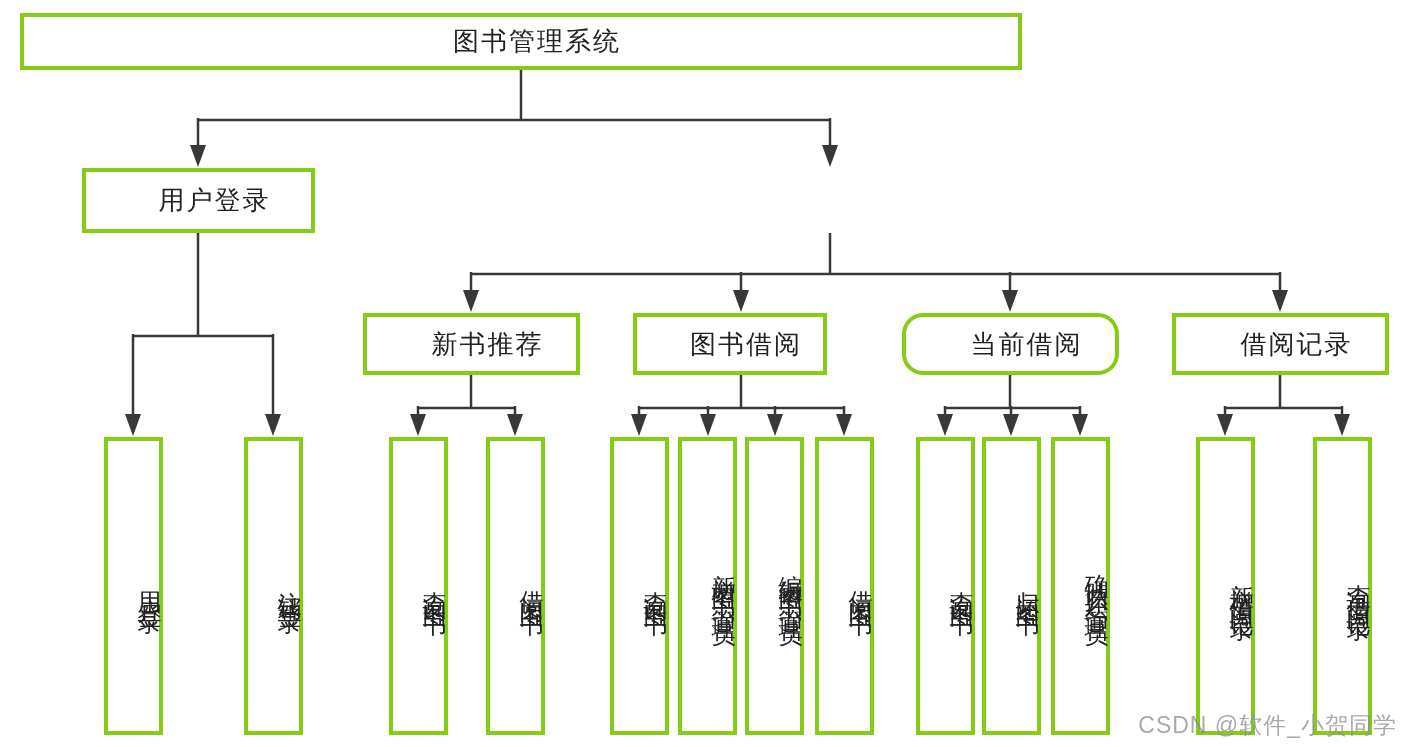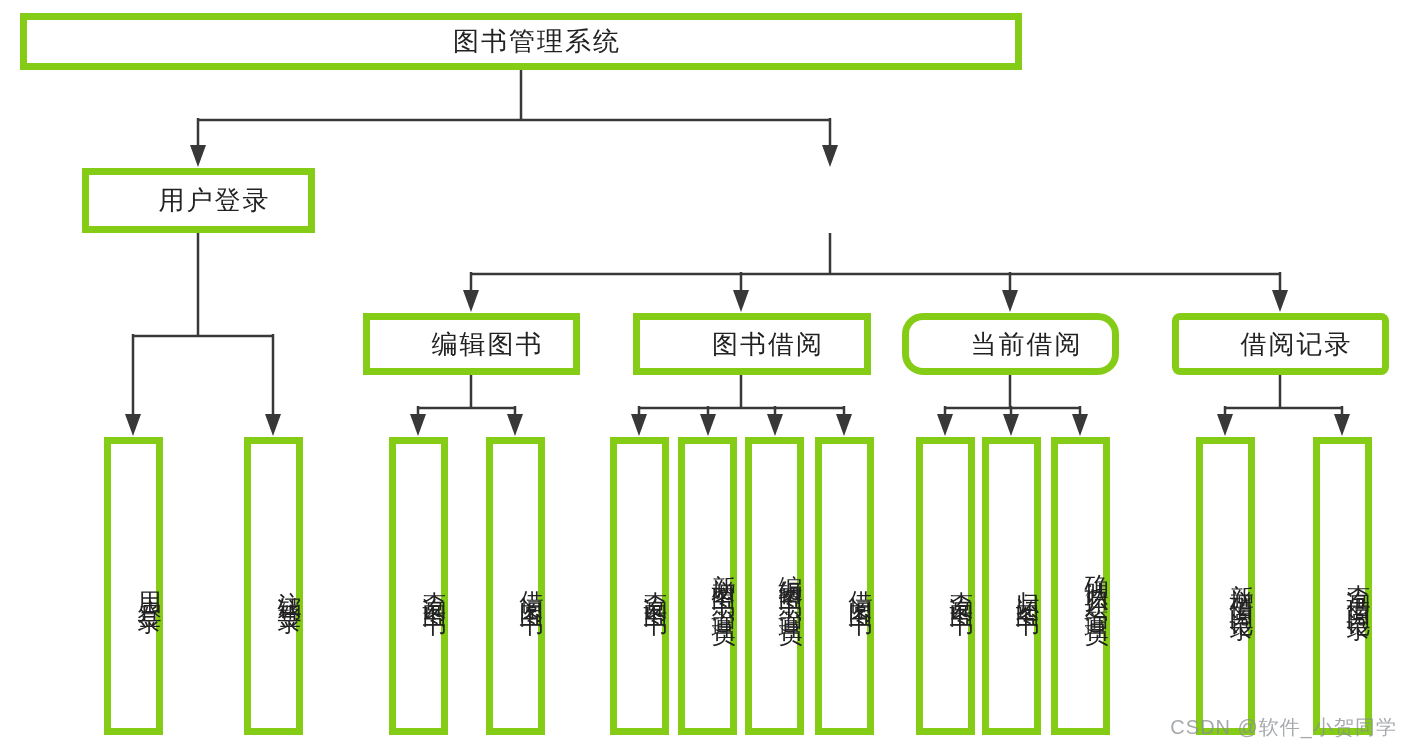--- a/index.html
+++ b/index.html
@@ -13,21 +13,21 @@
   }
   .wires {
     position: absolute;
     left: 0; top: 0;
     width: 1405px; height: 747px;
     z-index: 1;
   }
   .node {
     position: absolute;
     box-sizing: border-box;
-    border: 7px solid #84cc16;
+    border: 4px solid #84cc16;
     background: #ffffff;
     display: flex;
     align-items: center;
     justify-content: center;
     color: #222222;
     z-index: 2;
     padding-left: 32px;
   }
   .hl {
     font-size: 26px;
@@ -38,21 +38,21 @@
     writing-mode: vertical-lr;
     text-orientation: upright;
     font-size: 24px;
     letter-spacing: 7px;
     line-height: 1;
   }
   .watermark {
     position: absolute;
     right: 8px;
     bottom: 6px;
-    font-size: 20px;
+    font-size: 23px;
     letter-spacing: 1px;
     color: rgba(138, 141, 146, 0.75);
     z-index: 3;
     white-space: nowrap;
   }
 </style>
 </head>
 <body>
 
 <div class="canvas">
@@ -92,29 +92,29 @@
 
   <div class="node" style="left:20px; top:13px; width:1002px; height:57px;">
     <span class="hl">图书管理系统</span>
   </div>
 
   <div class="node" style="left:82px; top:168px; width:233px; height:65px;">
     <span class="hl">用户登录</span>
   </div>
 
   <div class="node" style="left:363px; top:313px; width:217px; height:62px;">
-    <span class="hl">编辑图书</span>
+    <span class="hl">新书推荐</span>
   </div>
-  <div class="node" style="left:633px; top:313px; width:238px; height:62px;">
+  <div class="node" style="left:633px; top:313px; width:194px; height:62px;">
     <span class="hl">图书借阅</span>
   </div>
   <div class="node" style="left:902px; top:313px; width:217px; height:62px;border-radius:21px;">
     <span class="hl">当前借阅</span>
   </div>
-  <div class="node" style="left:1172px; top:313px; width:217px; height:62px;border-radius:8px;">
+  <div class="node" style="left:1172px; top:313px; width:217px; height:62px;">
     <span class="hl">借阅记录</span>
   </div>
 
   <div class="node leaf" style="left:104px; top:437px; width:59px; height:298px;">
     <span>用户登录</span>
   </div>
   <div class="node leaf" style="left:244px; top:437px; width:59px; height:298px;">
     <span>注销登录</span>
   </div>
 

